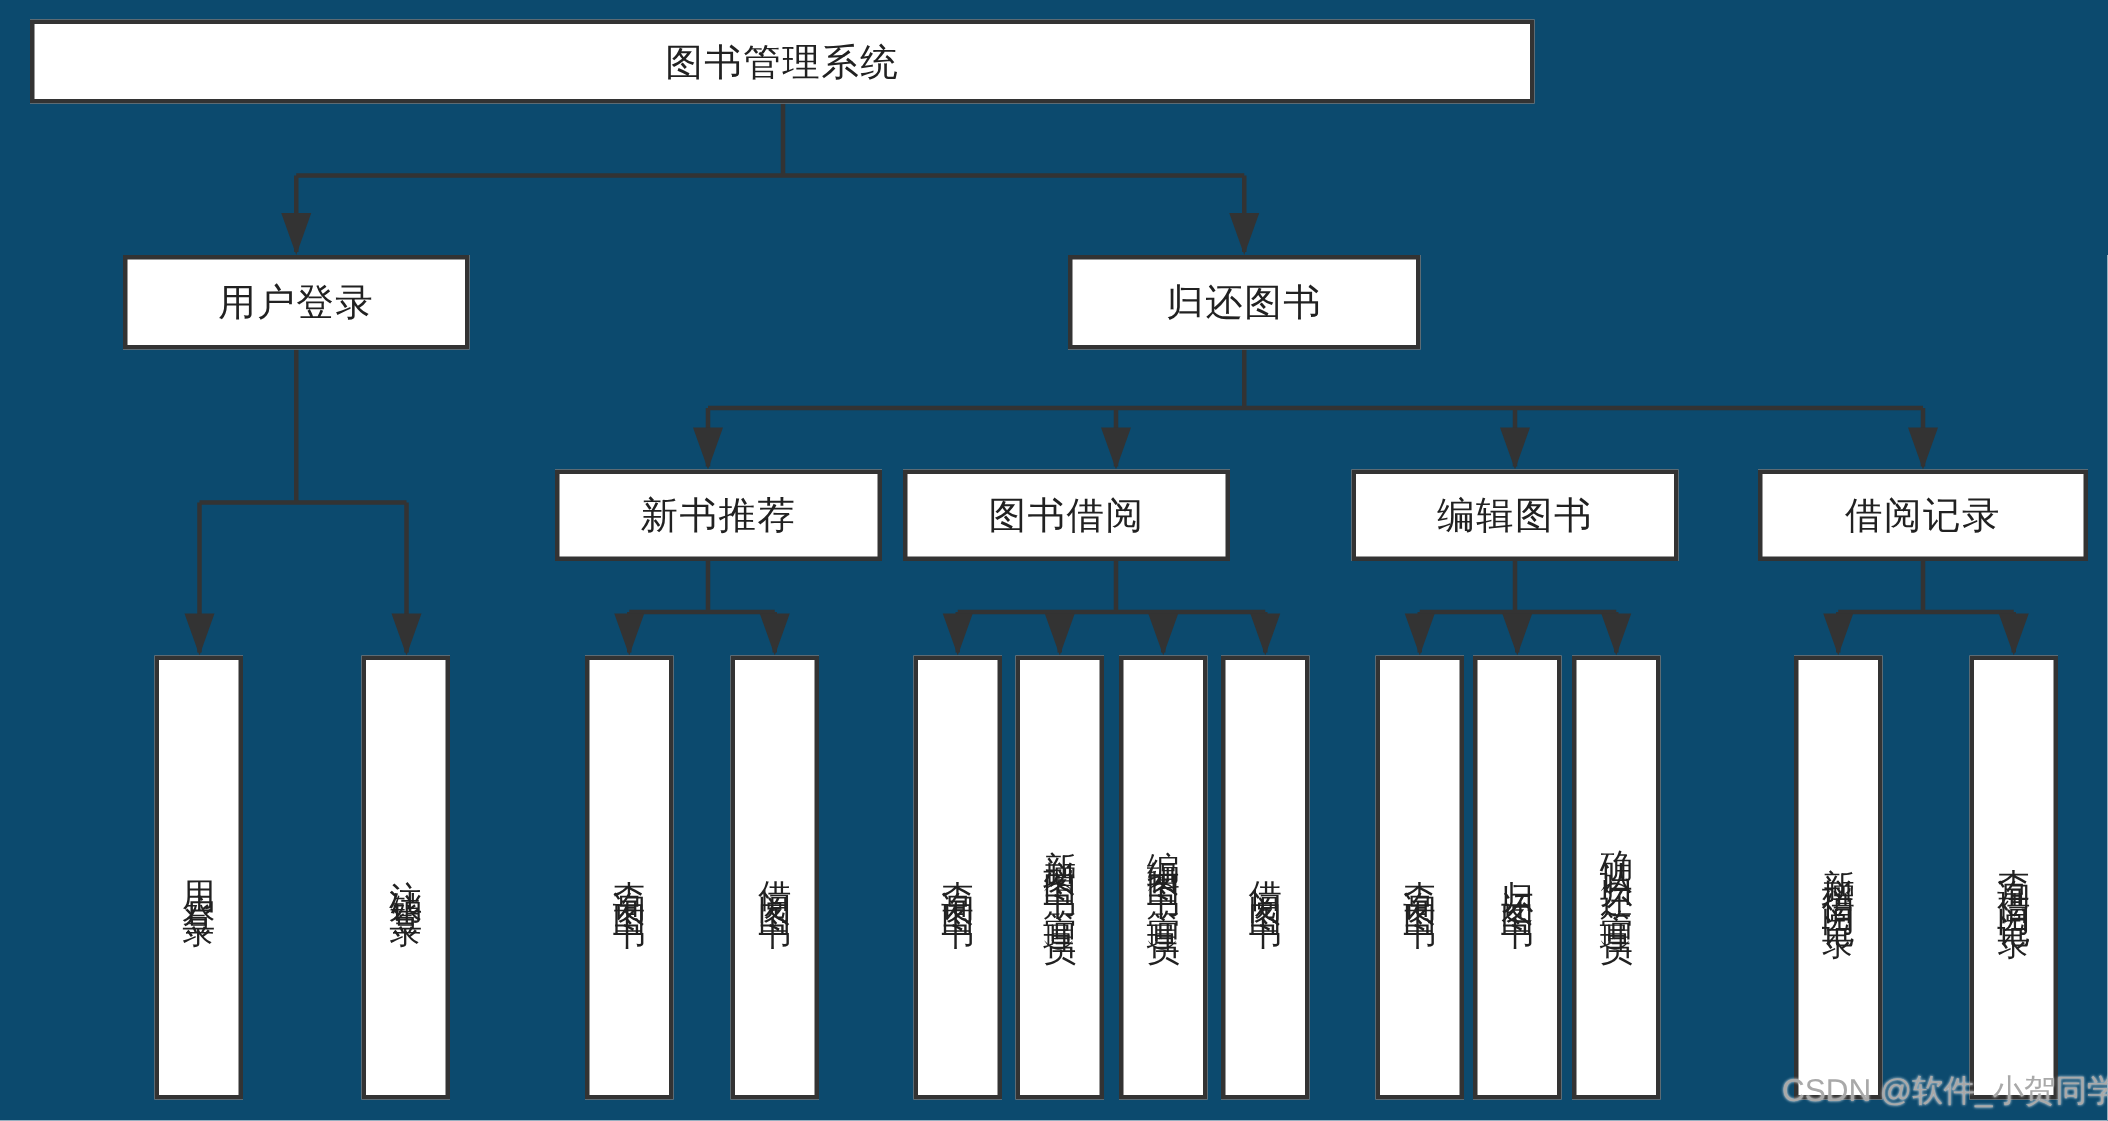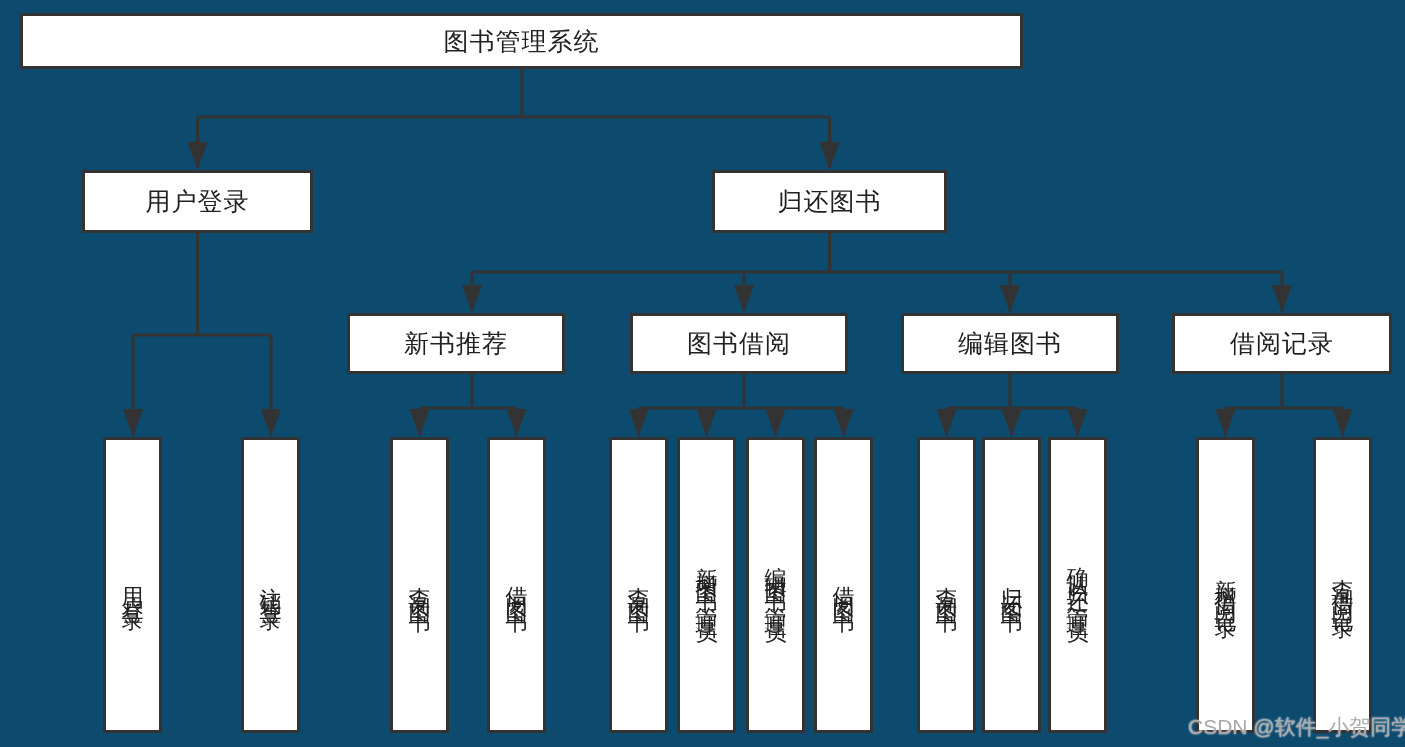--- a/index.html
+++ b/index.html
@@ -20,22 +20,22 @@
     border: 3px solid #333333;
     display: flex; align-items: center; justify-content: center;
     color: #212121;
   }
   .hlabel { font-size: 25px; letter-spacing: 1px; white-space: nowrap; }
 
   .node-root   { left: 20px;   top: 13px;  width: 1003px; height: 56px; }
   .node-l2a    { left: 82px;   top: 170px; width: 231px;  height: 63px; }
   .node-l2b    { left: 712px;  top: 170px; width: 235px;  height: 63px; }
   .node-l3     { top: 313px;   height: 61px; width: 218px; }
-  .node-l3a    { left: 347px; }
-  .node-l3b    { left: 630px; font-family: Liberation Serif, serif; }
+  .node-l3a    { left: 370px; }
+  .node-l3b    { left: 602px; font-family: Liberation Serif, serif; }
   .node-l3c    { left: 901px; }
   .node-l3d    { left: 1172px; width: 220px; }
 
   .leaf { top: 437px; height: 296px; width: 59px; }
   .vtext {
     writing-mode: vertical-rl;
     text-orientation: mixed;
     font-size: 22px;
     letter-spacing: 8px;
     color: #212121;

